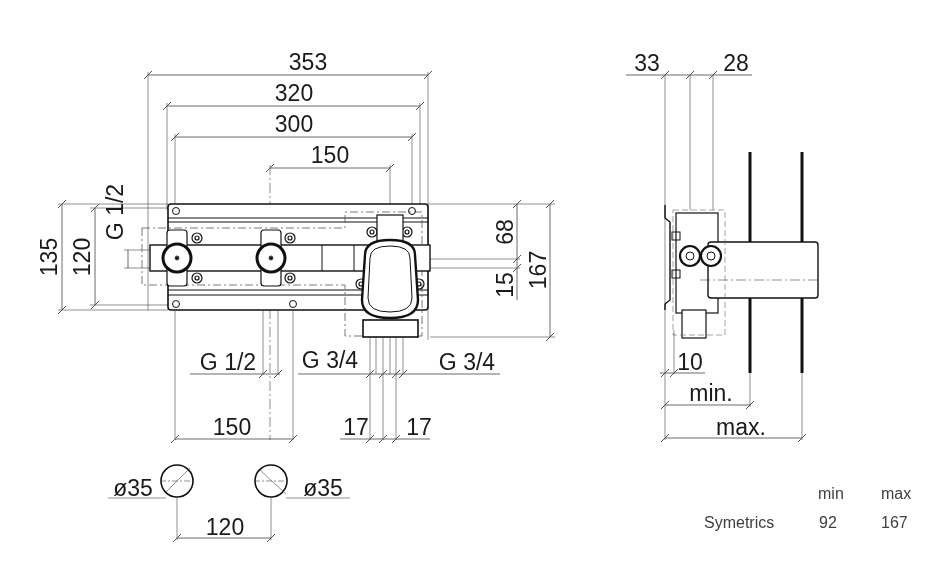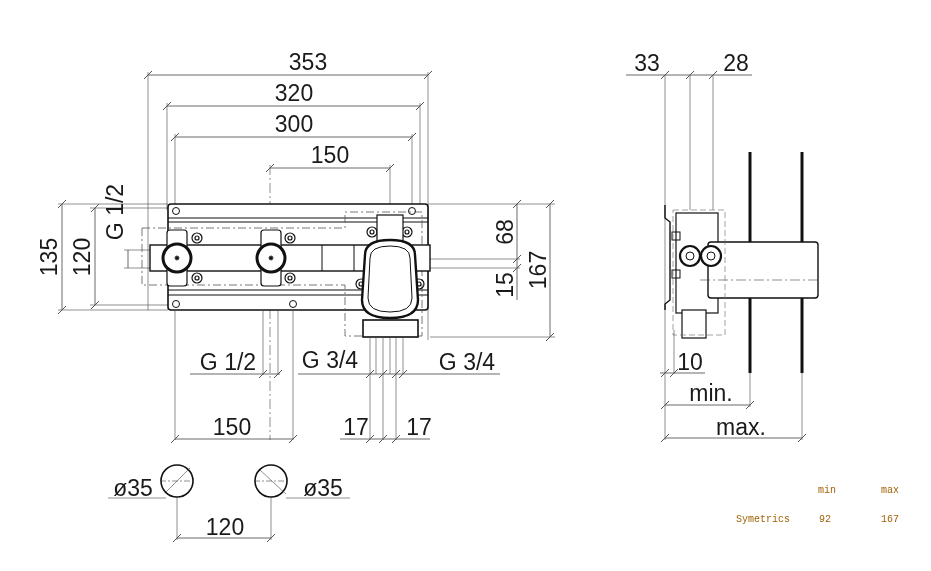--- a/index.html
+++ b/index.html
@@ -1,20 +1,20 @@
 <!DOCTYPE html>
 <html><head>
 <meta charset="utf-8">
 <style>
   html, body { margin: 0; padding: 0; background: #ffffff; }
   body { width: 931px; height: 571px; position: relative; overflow: hidden;
          font-family: "Liberation Sans", sans-serif; color: #111; }
   svg { position: absolute; left: 0; top: 0; }
   .dimtxt { font-family: "Liberation Sans", sans-serif; font-size: 23px; fill: #1a1a1a; font-weight: 300; }
-  .tbl { position: absolute; font-family: Liberation Mono, monospace; font-size: 10px; color: #a16207; }
+  .tbl { position: absolute; font-family: Liberation Sans, sans-serif; font-size: 16px; color: #404040; }
 </style>
 </head>
 <body>
 
 <svg width="931" height="571" viewBox="0 0 931 571" xmlns="http://www.w3.org/2000/svg">
   <defs>
     <g id="tick">
         <line x1="-4" y1="4" x2="4" y2="-4" stroke="#555" stroke-width="1"></line>
       </g>
   </defs>
@@ -224,16 +224,16 @@
   <text class="dimtxt" x="647" y="71" text-anchor="middle">33</text>
   <text class="dimtxt" x="736" y="71" text-anchor="middle">28</text>
   <text class="dimtxt" x="690" y="370" text-anchor="middle">10</text>
   <text class="dimtxt" x="711" y="401" text-anchor="middle">min.</text>
   <text class="dimtxt" x="741" y="435" text-anchor="middle">max.</text>
 </svg>
 
 <div>
   <span class="tbl" style="left:818px; top:485px;">min</span>
   <span class="tbl" style="left:881px; top:485px;">max</span>
-  <span class="tbl" style="left:736px; top:514px;text-align:right;">Symetrics</span>
+  <span class="tbl" style="left:704px; top:514px;text-align:right;">Symetrics</span>
   <span class="tbl" style="left:819px; top:514px;text-align:right;">92</span>
   <span class="tbl" style="left:881px; top:514px;">167</span>
 </div>
 
 </body></html>

